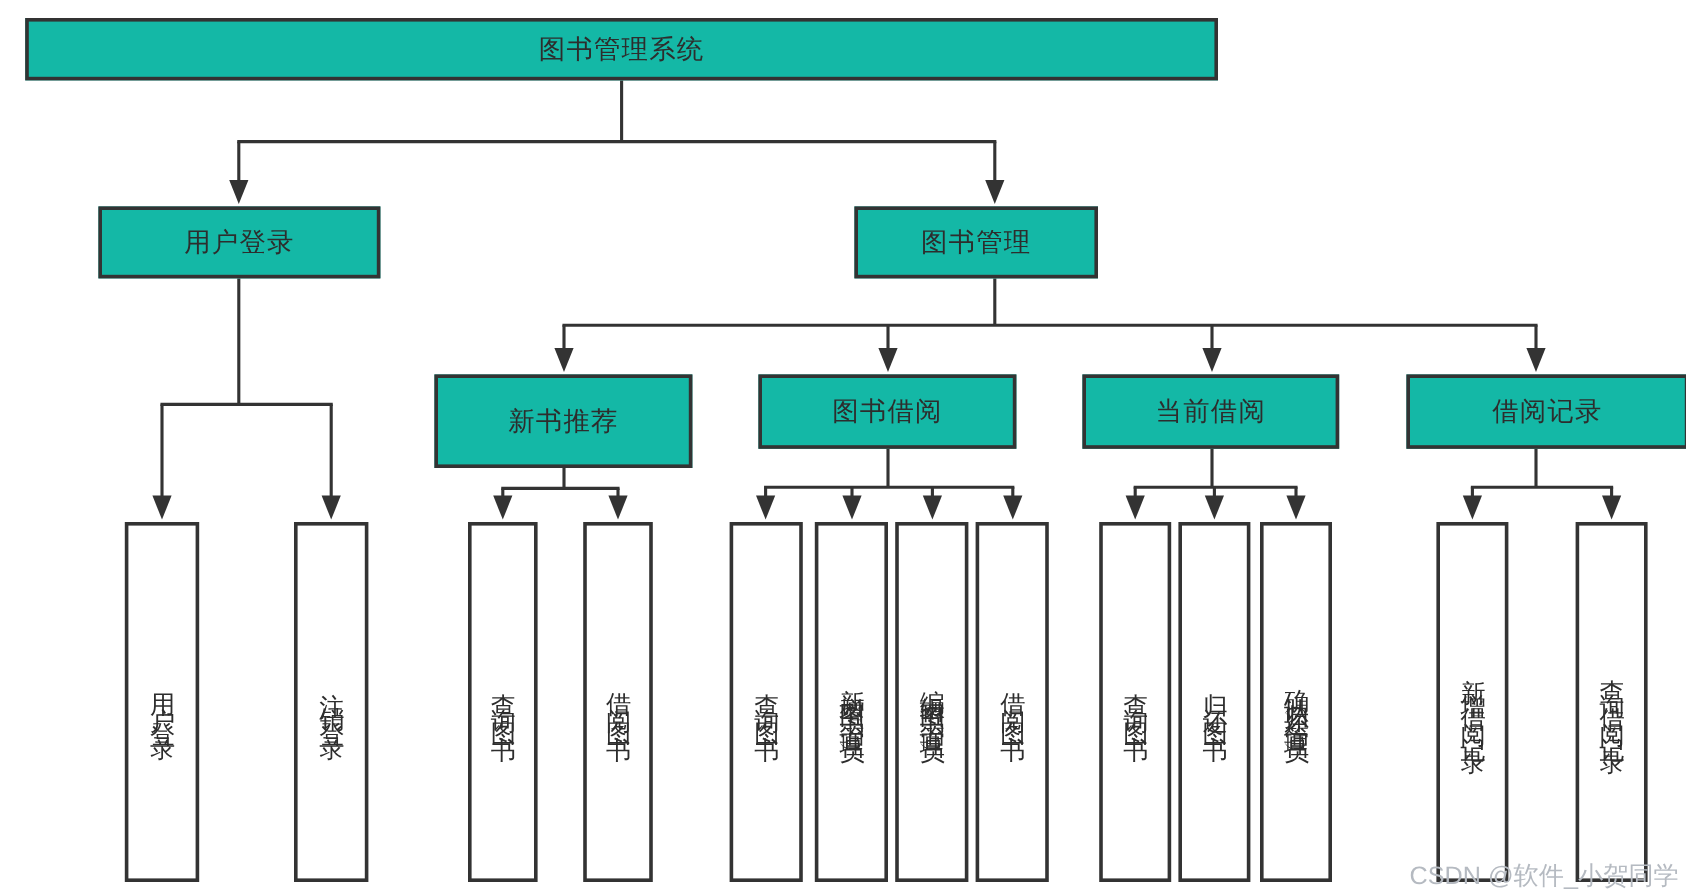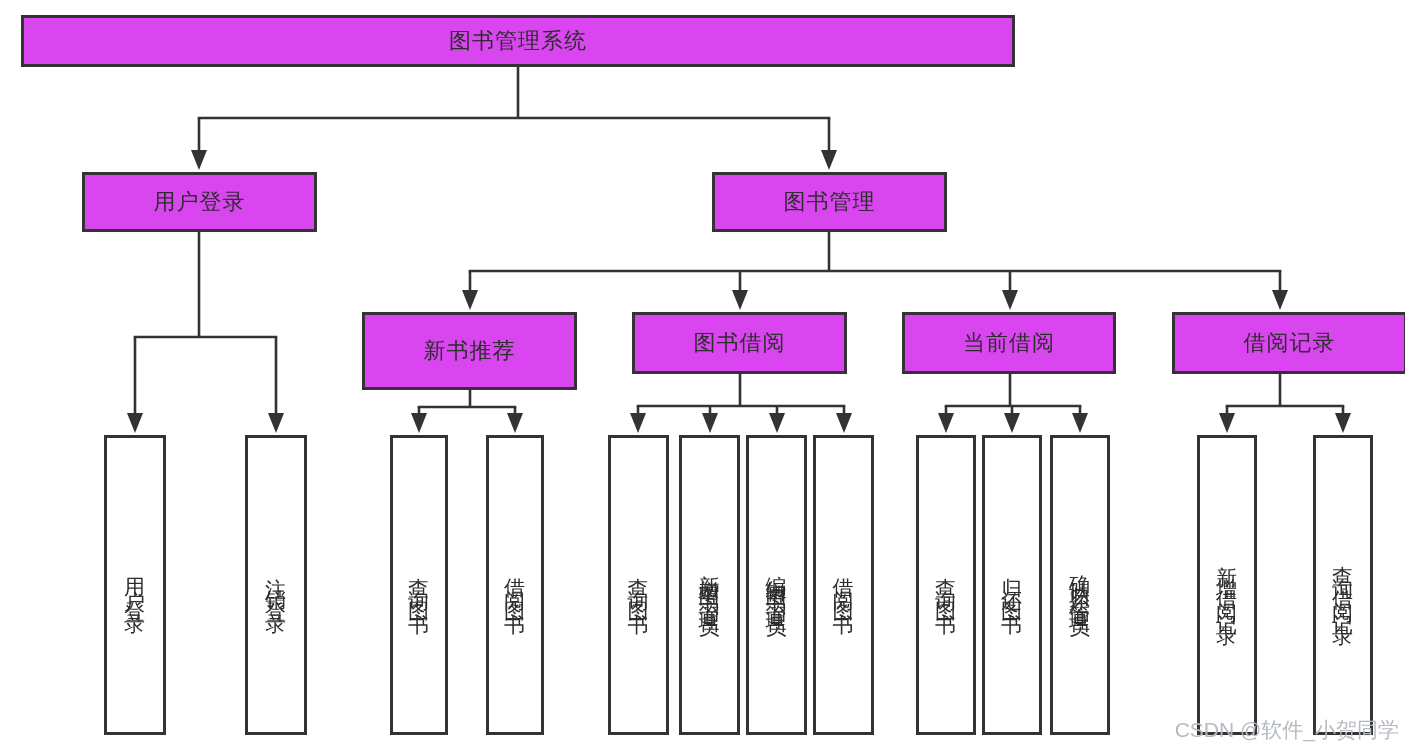--- a/index.html
+++ b/index.html
@@ -13,21 +13,21 @@
   }
   #connectors {
     position: absolute;
     left: 0; top: 0;
     width: 1405px; height: 747px;
     z-index: 1;
   }
   .hbox {
     position: absolute;
     box-sizing: border-box;
-    background: #d946ef;
+    background: #14b8a6;
     border: 3px solid #333333;
     display: flex;
     align-items: center;
     justify-content: center;
     z-index: 2;
   }
   .hbox .label {
     font-size: 22px;
     color: #2d2d2d;
     letter-spacing: 1px;
@@ -125,21 +125,21 @@
       <polygon points="1335,413 1351,413 1343,433" fill="#333333"></polygon>
     </svg>
 
   <div class="hbox" style="left:21px; top:15px; width:994px; height:52px;">
     <span class="label">图书管理系统</span>
   </div>
 
   <div class="hbox" style="left:82px; top:172px; width:235px; height:60px;">
     <span class="label">用户登录</span>
   </div>
-  <div class="hbox" style="left:712px; top:172px; width:235px; height:60px;">
+  <div class="hbox" style="left:712px; top:172px; width:203px; height:60px;">
     <span class="label">图书管理</span>
   </div>
 
   <div class="hbox" style="left:362px; top:312px; width:215px; height:78px;">
     <span class="label">新书推荐</span>
   </div>
   <div class="hbox" style="left:902px; top:312px; width:214px; height:62px;">
     <span class="label">当前借阅</span>
   </div>
   <div class="hbox" style="left:632px; top:312px; width:215px; height:62px;">

